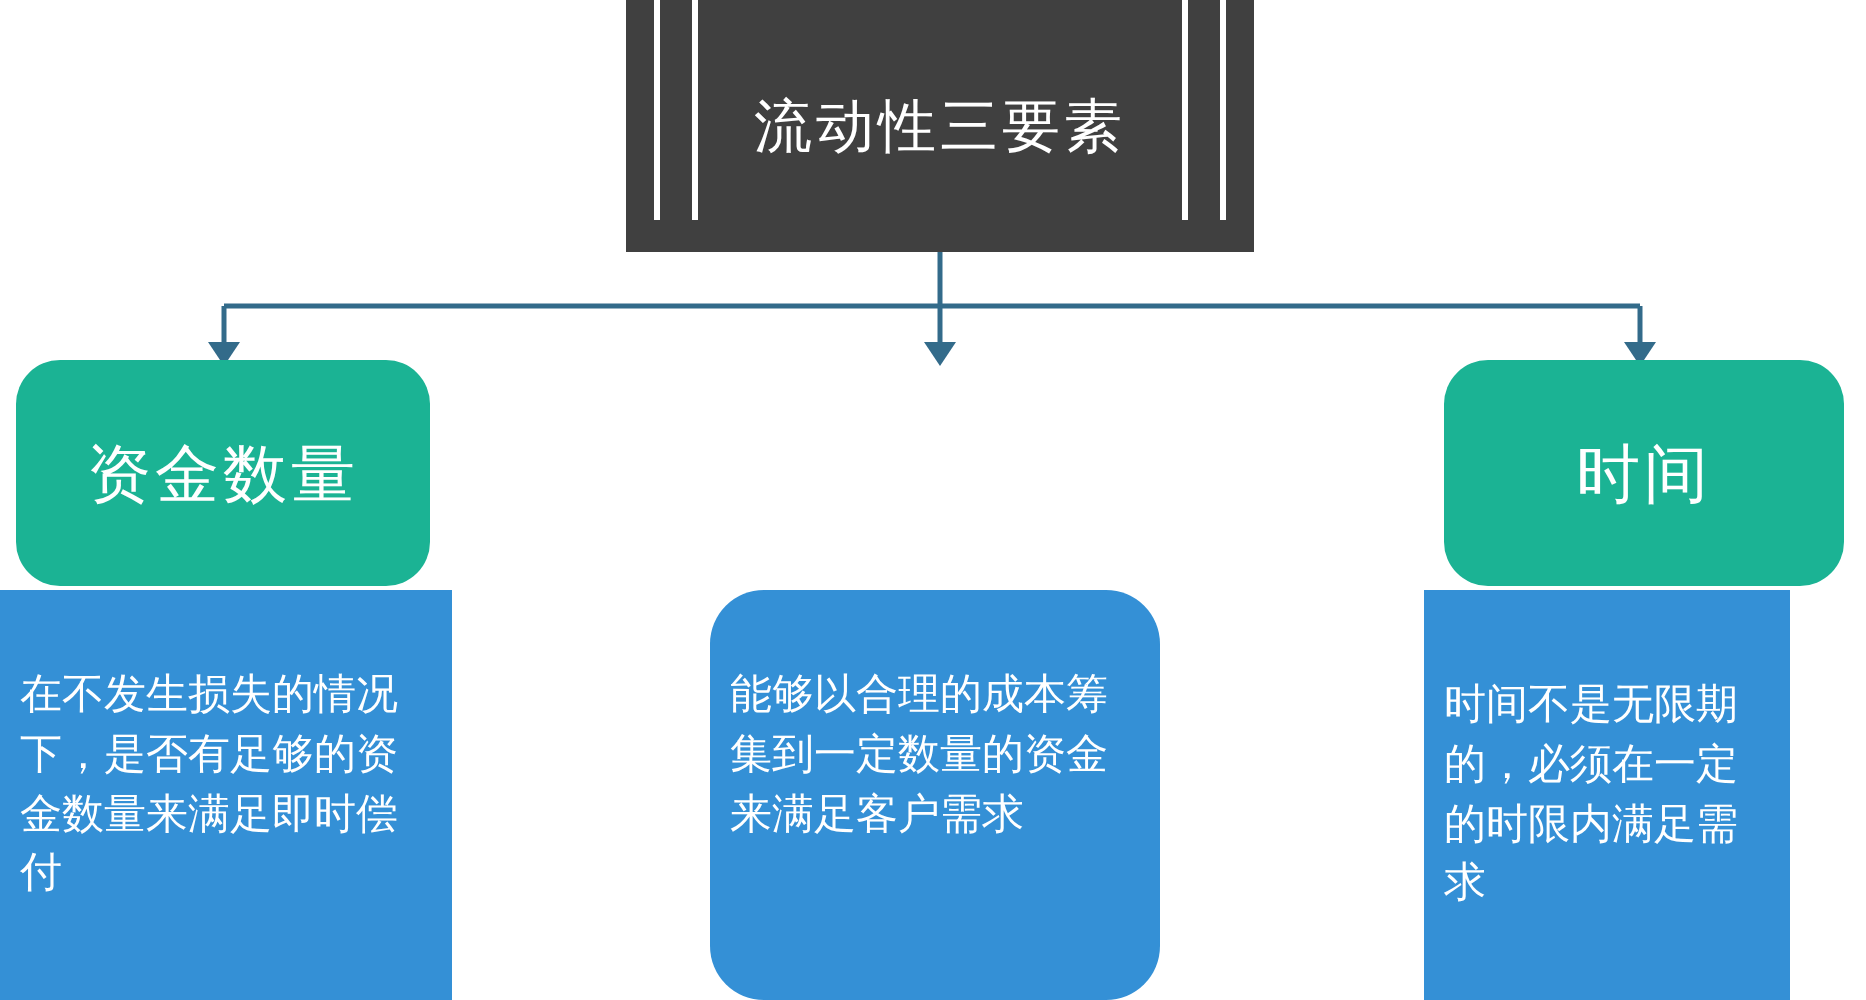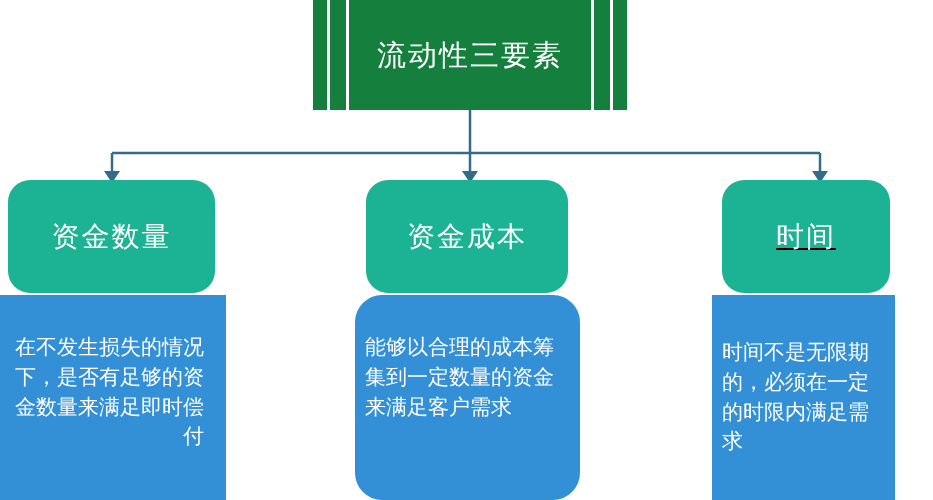--- a/index.html
+++ b/index.html
@@ -17,22 +17,22 @@
     background: #ffffff;
     overflow: hidden;
   }
 
   
   .title-box {
     position: absolute;
     left: 313px;
     top: 0px;
     width: 314px;
-    height: 110px;
-    background: #15803d;
+    height: 126px;
+    background: #404040;
     box-sizing: border-box;
   }
   .title-text {
     position: absolute;
     left: 0; right: 0; top: 0; bottom: 0;
     display: flex;
     align-items: center;
     justify-content: center;
     color: #ffffff;
     font-size: 29px;
@@ -70,47 +70,47 @@
     height: 113px;
     background: #1bb394;
     border-radius: 22px;
     display: flex;
     align-items: center;
     justify-content: center;
     box-sizing: border-box;
   }
   .green-label {
     color: #ffffff;
-    font-size: 28px;
+    font-size: 32px;
     letter-spacing: 2px;
     line-height: 1;
     white-space: nowrap;
   }
   .gb-0 { left: 8px;   width: 207px; }
   .gb-1 { left: 366px; width: 202px; }
-  .gb-2 { left: 722px; width: 168px; text-decoration: underline; }
+  .gb-2 { left: 722px; width: 200px; }
 
   
   .desc-box {
     position: absolute;
     top: 295px;
     height: 205px;
     background: #3490d6;
     box-sizing: border-box;
     display: flex;
     overflow: hidden;
   }
   .desc-text {
     color: #ffffff;
     font-size: 21px;
     line-height: 1.42;
     letter-spacing: 0px;
     word-break: break-all;
   }
-  .db-0 { left: 0px;   width: 226px; padding: 38px 22px 0 10px; align-items: flex-start; text-align: right; }
+  .db-0 { left: 0px;   width: 226px; padding: 38px 22px 0 10px; align-items: flex-start; }
   .db-1 { left: 355px; width: 225px; padding: 38px 10px 0 10px; align-items: flex-start; border-radius: 27px; }
   .db-2 { left: 712px; width: 183px; padding: 0 10px;           align-items: center; }
 </style>
 </head>
 <body>
 
 <div id="canvas">
 
   <svg class="connector-svg" viewBox="0 0 933 500" xmlns="http://www.w3.org/2000/svg">
     <g stroke="#336b8a" stroke-width="2.5" fill="none">
@@ -138,23 +138,20 @@
     <div class="title-text">流动性三要素</div>
   </div>
 
   <div class="green-box gb-0">
     <span class="green-label">资金数量</span>
   </div>
   <div class="desc-box db-0">
     <div class="desc-text">在不发生损失的情况下，是否有足够的资金数量来满足即时偿付</div>
   </div>
 
-  <div class="green-box gb-1">
-    <span class="green-label">资金成本</span>
-  </div>
   <div class="desc-box db-1">
     <div class="desc-text">能够以合理的成本筹集到一定数量的资金来满足客户需求</div>
   </div>
 
   <div class="green-box gb-2">
     <span class="green-label">时间</span>
   </div>
   <div class="desc-box db-2">
     <div class="desc-text">时间不是无限期的，必须在一定的时限内满足需求</div>
   </div>

